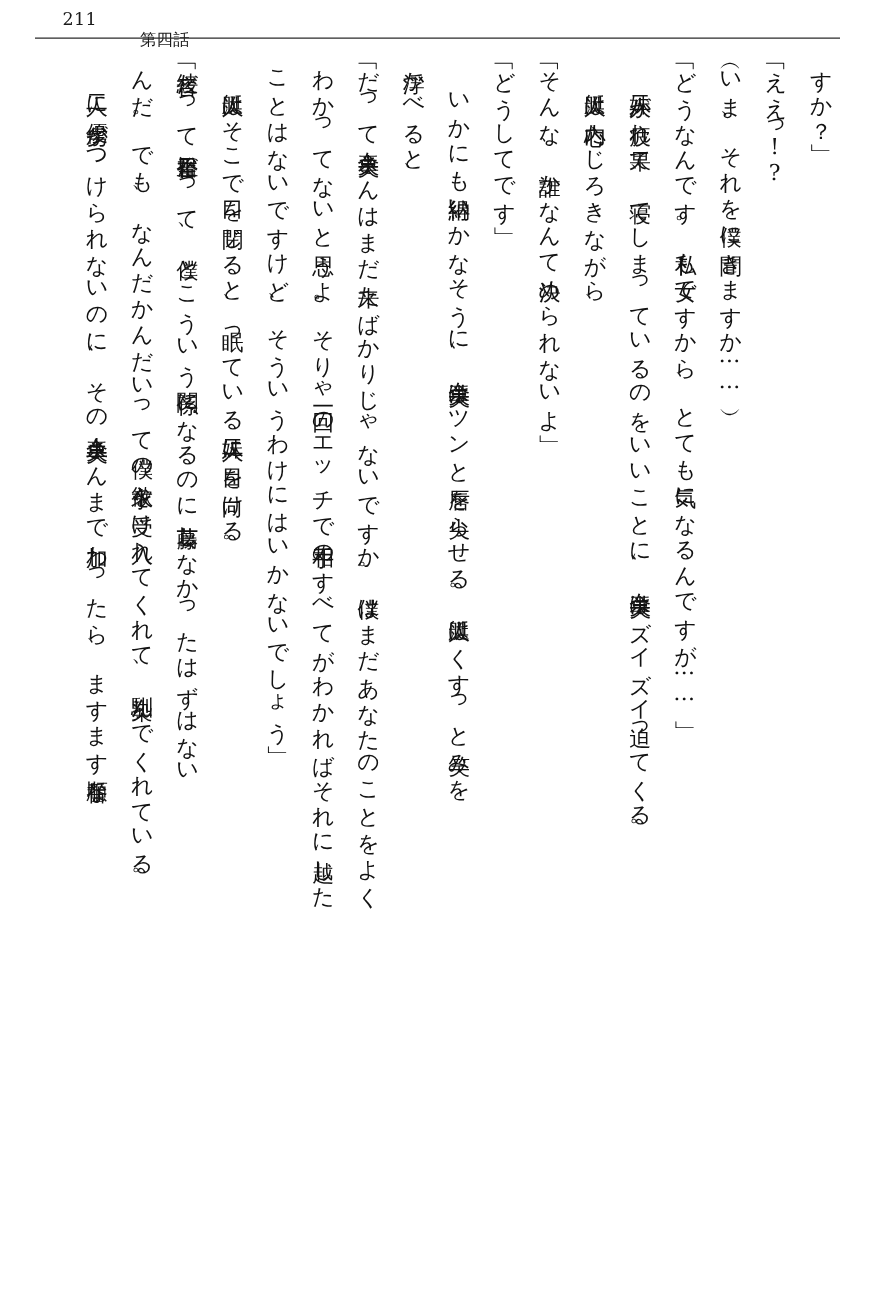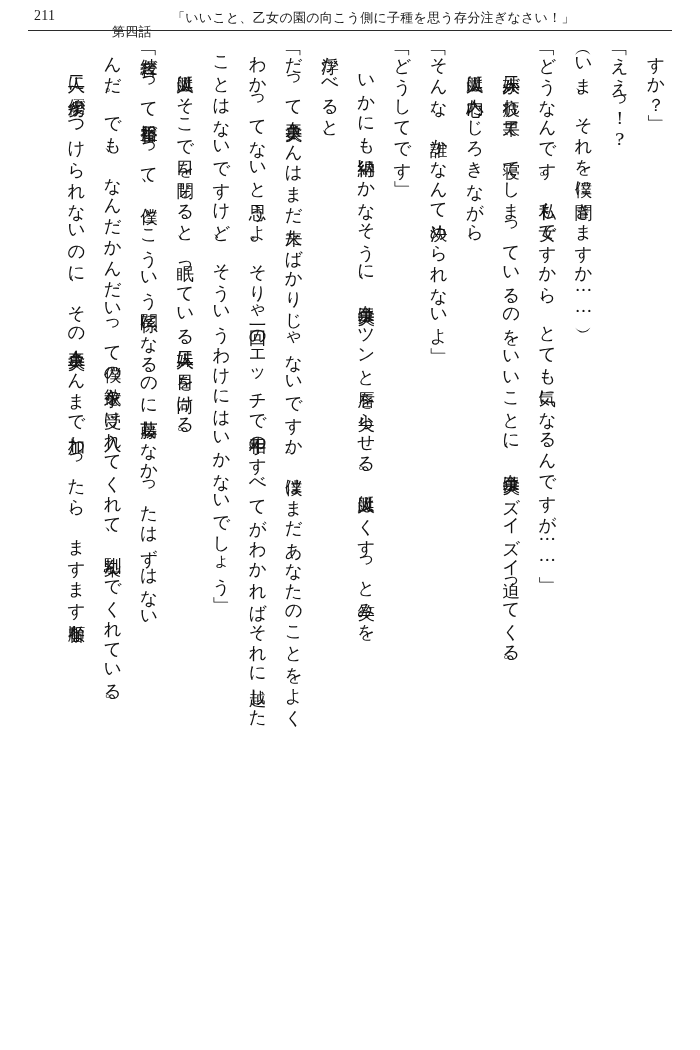--- a/index.html
+++ b/index.html
@@ -27,25 +27,24 @@
     align-items: center;
     justify-content: center;
     gap: 18px;
     font-size: 13.5px;
     letter-spacing: 0.02em;
     color: #1a1a1a;
     white-space: nowrap;
   }
   .header .page-number {
     position: absolute;
-    left: 34px;
+    left: 50px;
     top: 8px;
     font-size: 14px;
     color: #1a1a1a;
-    font-family: Liberation Serif, serif;
   }
   .header .chapter {
     position: absolute;
     left: 112px;
     top: 23px;
     font-size: 13px;
   }
   .header .running-title {
     position: absolute;
     left: 172px;
@@ -94,21 +93,20 @@
   }
 </style>
 </head>
 <body>
 
 <div class="page">
 
   <div class="header">
     <span class="page-number">211</span>
     <span class="chapter">第四話</span>
-    <span class="running-title">「いいこと、乙女の園の向こう側に子種を思う存分注ぎなさい！」</span>
   </div>
 
   <div class="rule"></div>
 
   <div class="body-area">
     <div class="vtext" id="vtext">
         <p>すか？」</p>
         <p>「ええっ!?</p>
         <p>（いま、それを僕に聞きますか……）</p>
         <p>「どうなんです。私も女ですから、とても気になるんですが……」</p>

